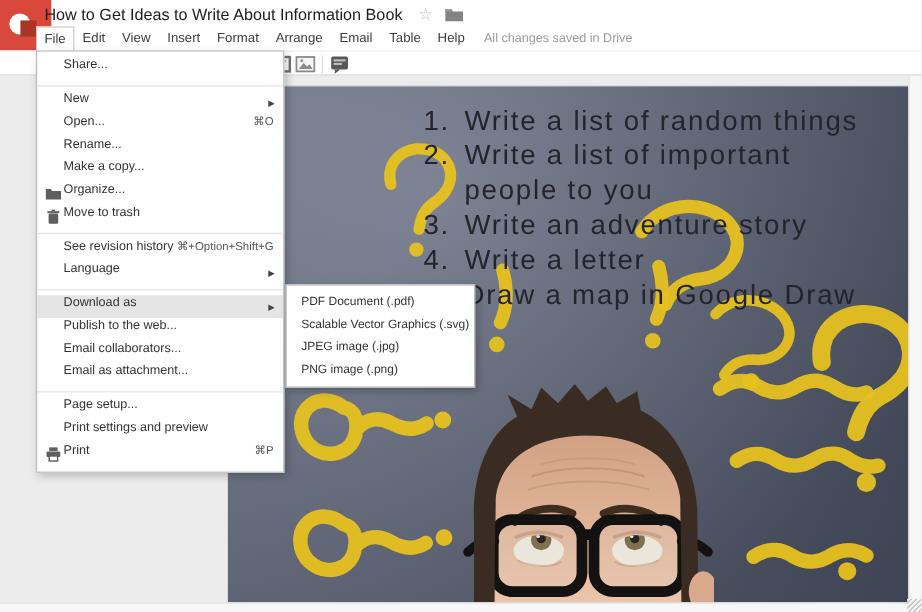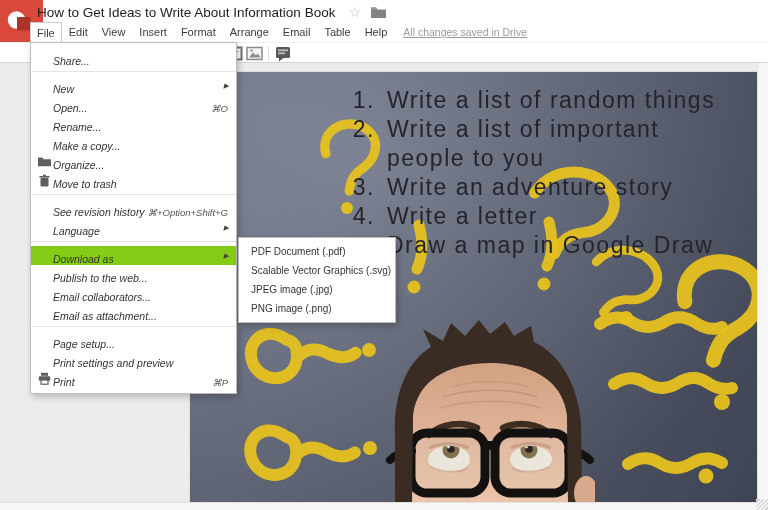--- a/index.html
+++ b/index.html
@@ -11,21 +11,21 @@
   }
   
   .logo { position:absolute; left:0; top:0; width:43px; height:43px; z-index:5; }
   .title-row { position:absolute; left:37px; top:3px; height:18px; display:flex; align-items:center; z-index:5; }
   .doc-title { font-size:13.5px; color:#1c1c1c; white-space:nowrap; }
   .star-ic { margin-left:13px; font-size:14px; color:#c4c4c4; line-height:14px; }
   .folder-top { margin-left:10px; display:flex; }
   .menubar { position:absolute; left:30px; top:22px; height:20px; display:flex; align-items:center; z-index:35; }
   .menu-btn { font-size:11px; color:#3c3c3c; padding:4px 7px; white-space:nowrap; }
   .menu-btn.open { background:#fff; border:1px solid #cbcbcb; border-bottom:none; padding:4px 6px 6px 6px; margin-bottom:-2px; }
-  .save-status { font-size:10.5px; color:#9b9b9b; margin-left:9px; white-space:nowrap;text-decoration:underline; }
+  .save-status { font-size:10.5px; color:#9b9b9b; margin-left:9px; white-space:nowrap; }
   
   .toolbar { position:absolute; left:0; top:42px; width:768px; height:21px; background:#fff;
              border-top:1px solid #f0f0f0; border-bottom:1px solid #d5d5d5; z-index:8; }
   .tb-ic { position:absolute; top:3px; display:flex; }
   .tb-sep { position:absolute; left:268px; top:3px; width:1px; height:15px; background:#ddd; }
   
   .workspace { position:absolute; left:0; top:63px; width:768px; height:447px; background:#ececec; z-index:1; }
   .photo { position:absolute; left:190px; top:72px; width:567px; height:430px; overflow:hidden; z-index:2;
            background:
              radial-gradient(ellipse at 30% 20%, rgba(255,255,255,0.10), rgba(0,0,0,0.16) 80%),
@@ -46,22 +46,22 @@
   .vscroll { position:absolute; right:0; top:63px; width:11px; height:439px; background:#f7f7f7;
              border-left:1px solid #e2e2e2; z-index:3; }
   .hscroll { position:absolute; left:0; top:502px; width:757px; height:8px; background:#f7f7f7;
              border-top:1px solid #e2e2e2; z-index:3; }
   .corner-grip { position:absolute; right:0; bottom:0; width:12px; height:11px; z-index:4;
              background:repeating-linear-gradient(135deg,#f4f4f4 0 2px,#c6c6c6 2px 3px); }
   
   .fmenu { position:absolute; left:30px; top:42px; width:207px; background:#fff;
            border:1px solid #bdbdbd; box-shadow:2px 3px 7px rgba(0,0,0,.22);
            z-index:40; padding:5px 0; }
-  .fmi { position:relative; height:19px; display:flex; align-items:flex-end; font-size:10.5px; color:#333;font-style:italic; }
-  .fmi.hl { background:#84cc16; }
+  .fmi { position:relative; height:19px; display:flex; align-items:flex-start; font-size:10.5px; color:#333; }
+  .fmi.hl { background:#e5e5e5; }
   .fmi .lbl { margin-left:22px; white-space:nowrap; }
   .fmi .sc { margin-left:auto; margin-right:8px; font-size:9.5px; color:#555; white-space:nowrap; }
   .fmi .arr { position:absolute; right:7px; top:50%; transform:translateY(-50%); font-size:7px; color:#444; }
   .fmi .ic { position:absolute; left:7px; top:3px; width:13px; height:13px; display:flex; }
   .fsep { border-top:1px solid #e4e4e4; margin:4px 0; }
   
   .submenu { position:absolute; left:238px; top:237px; width:158px; background:#fff;
              border:1px solid #bdbdbd; box-shadow:2px 3px 7px rgba(0,0,0,.22);
              z-index:50; padding:4px 0; }
   .smi { height:19px; line-height:19px; padding-left:12px; font-size:10px; color:#333; white-space:nowrap; }

